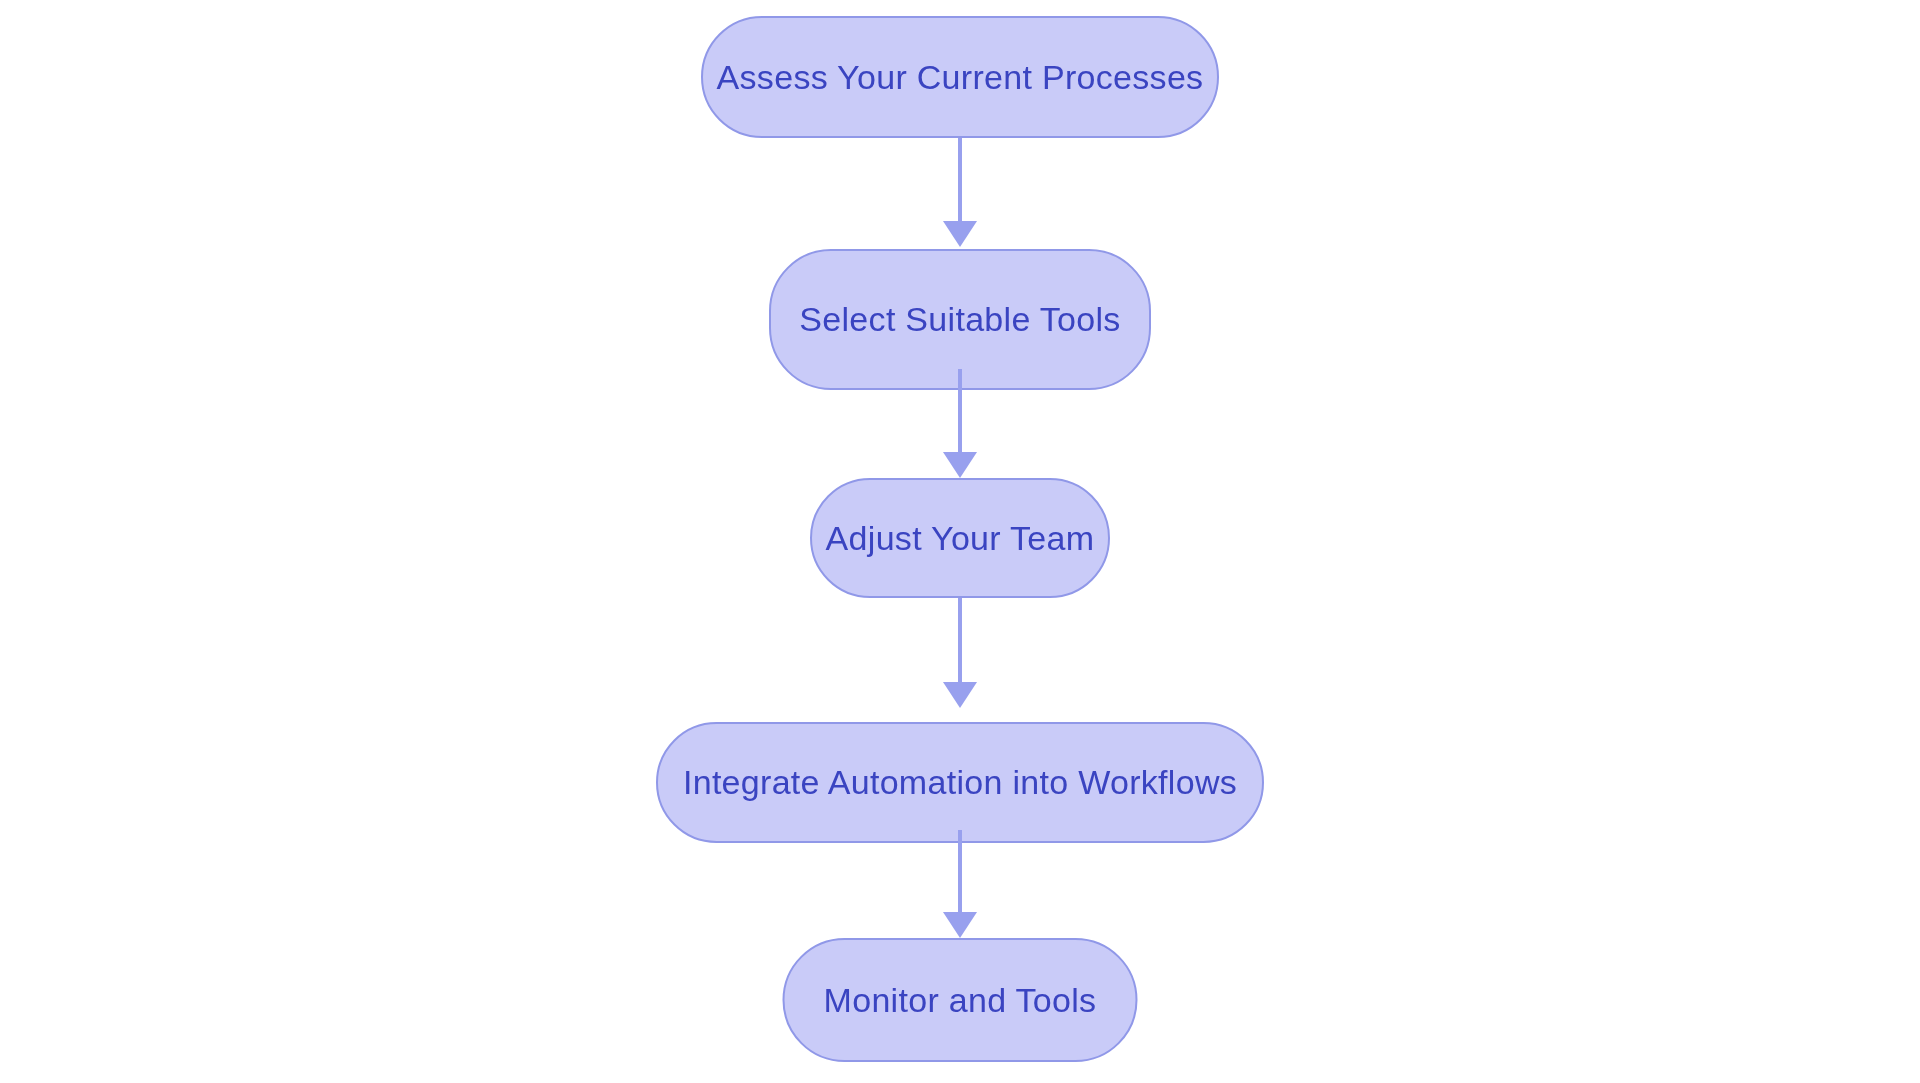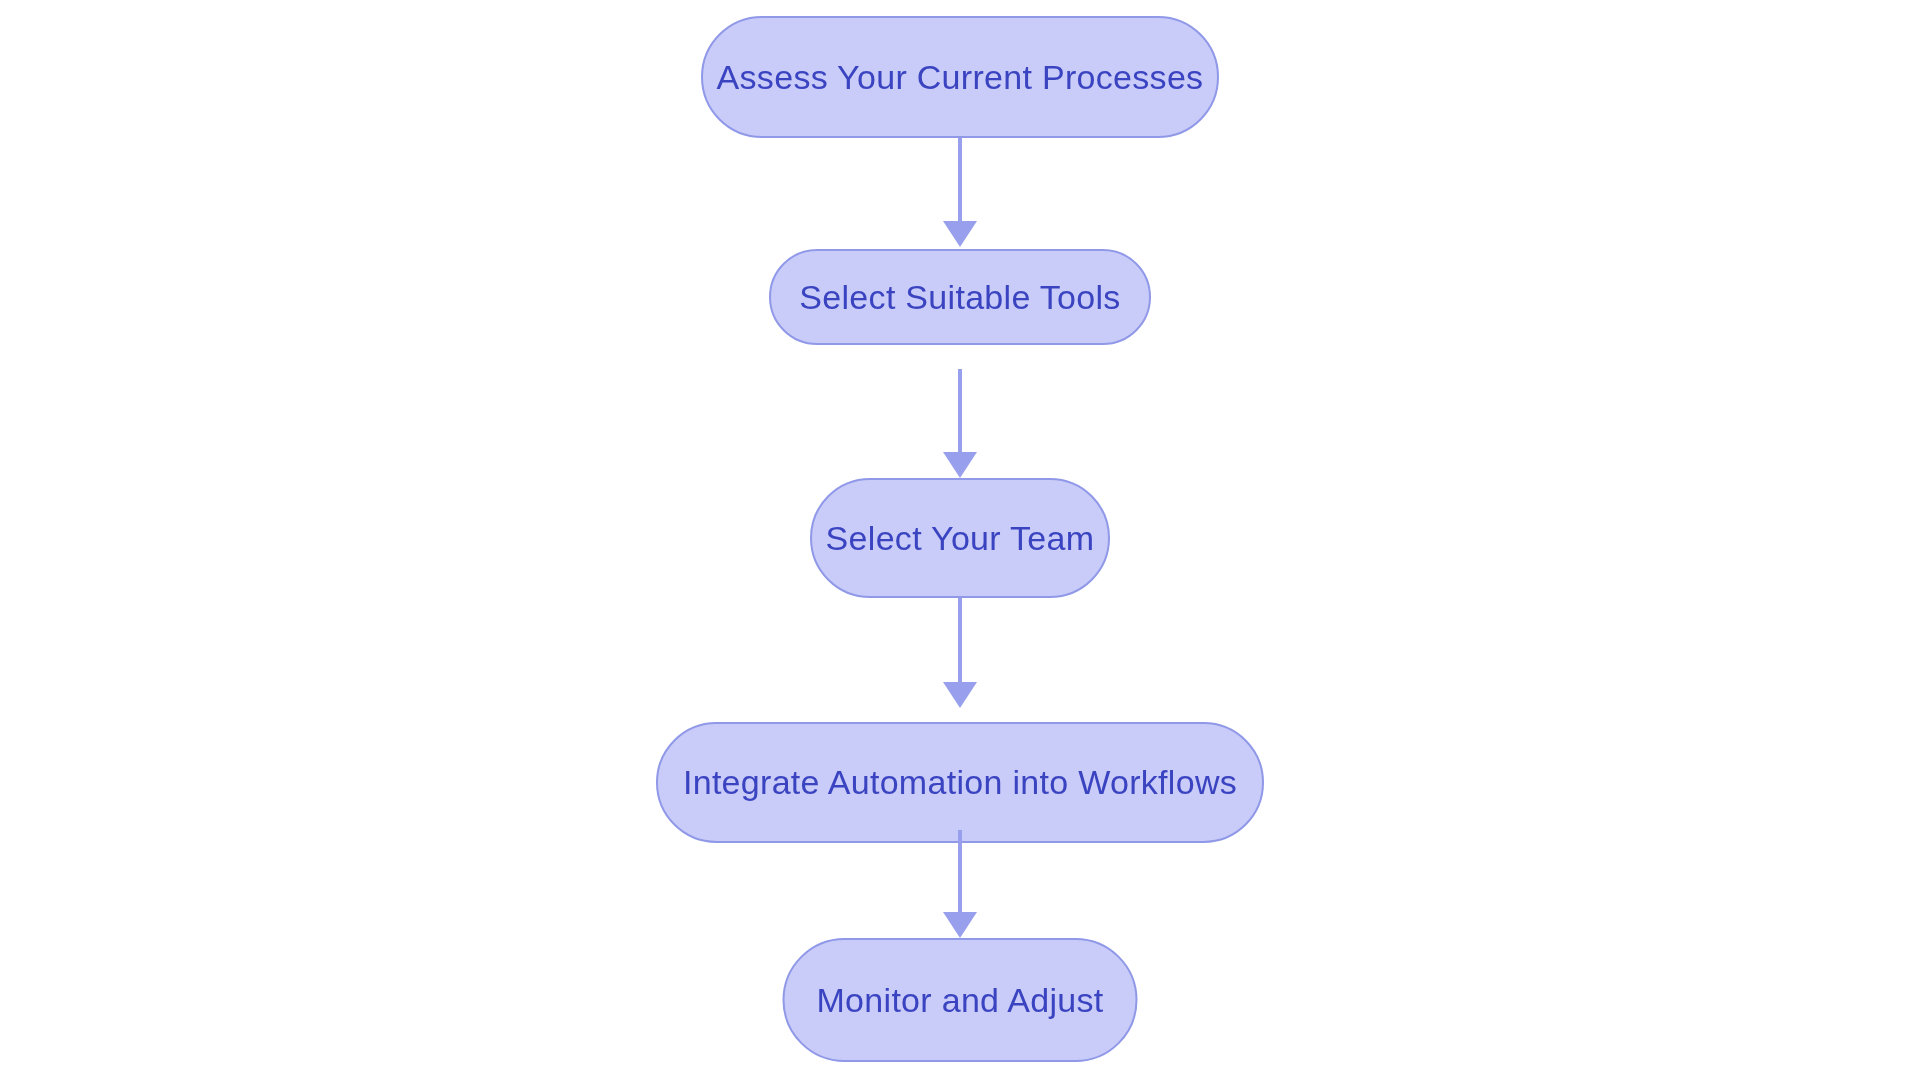--- a/index.html
+++ b/index.html
@@ -30,21 +30,21 @@
     border: 2px solid var(--node-border);
     border-radius: 62px;
     color: var(--node-text);
     font-size: 34px;
     font-weight: 400;
     letter-spacing: 0.3px;
     text-align: center;
     white-space: nowrap;
   }
   .n1 { top: 16px;  width: 518px; height: 122px; }
-  .n2 { top: 249px; width: 382px; height: 96px; }
+  .n2 { top: 249px; width: 382px; height: 141px; }
   .n3 { top: 478px; width: 300px; height: 120px; }
   .n4 { top: 722px; width: 608px; height: 121px; }
   .n5 { top: 938px; width: 355px; height: 124px; }
 
   .arrow {
     position: absolute;
     left: 50%;
     transform: translateX(-50%);
     display: flex;
     flex-direction: column;
@@ -85,34 +85,34 @@
   <div class="node n2">
     <span class="node-label">Select Suitable Tools</span>
   </div>
 
   <div class="arrow a2">
     <div class="shaft"></div>
     <div class="head"></div>
   </div>
 
   <div class="node n3">
-    <span class="node-label">Select Your Team</span>
+    <span class="node-label">Adjust Your Team</span>
   </div>
 
   <div class="arrow a3">
     <div class="shaft"></div>
     <div class="head"></div>
   </div>
 
   <div class="node n4">
     <span class="node-label">Integrate Automation into Workflows</span>
   </div>
 
   <div class="arrow a4">
     <div class="shaft"></div>
     <div class="head"></div>
   </div>
 
   <div class="node n5">
-    <span class="node-label">Monitor and Adjust</span>
+    <span class="node-label">Monitor and Tools</span>
   </div>
 
 </div>
 
 </body></html>

